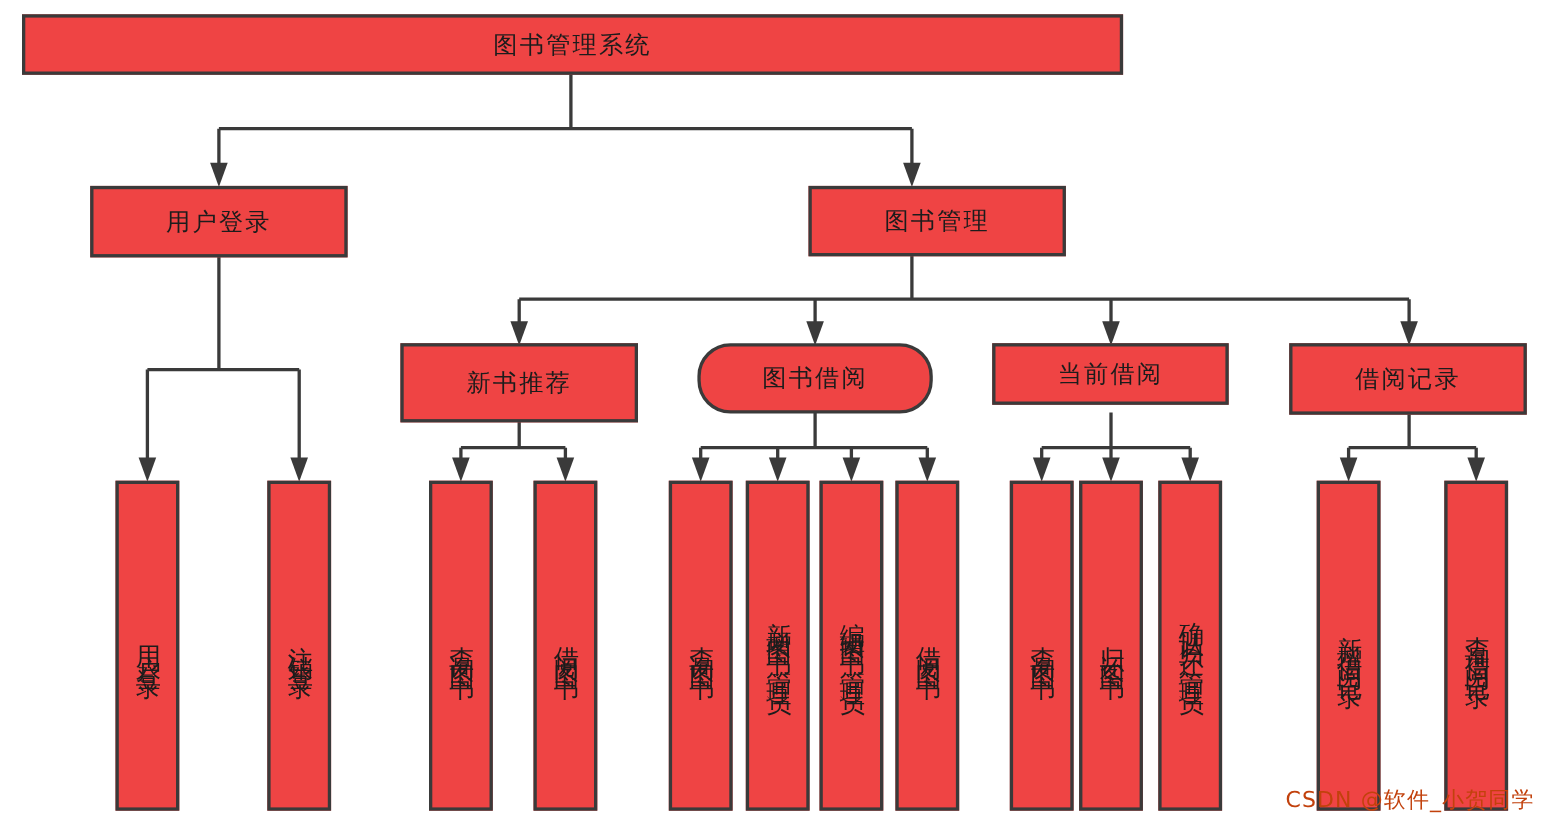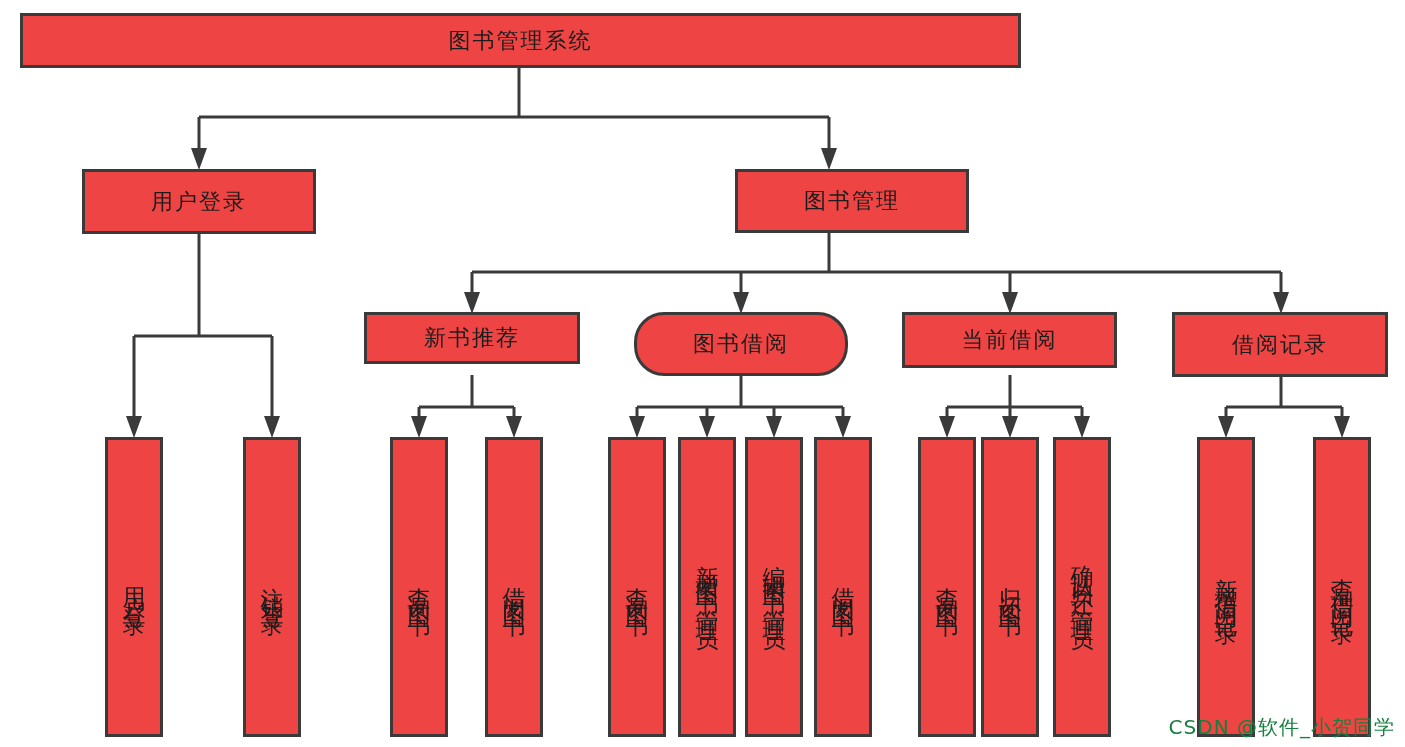--- a/index.html
+++ b/index.html
@@ -42,21 +42,21 @@
     font-size: 23px;
     line-height: 1;
     letter-spacing: 9px;
     white-space: nowrap;
   }
   .watermark {
     position: absolute;
     top: 714px;
     right: 10px;
     font-size: 20px;
-    color: #15803d;
+    color: #c2410c;
     letter-spacing: 1px;
     white-space: nowrap;
   }
 </style>
 </head>
 <body>
 
 <div id="canvas">
 
   <svg class="connectors" viewBox="0 0 1405 747" xmlns="http://www.w3.org/2000/svg">
@@ -108,21 +108,21 @@
     <span class="hlabel">图书管理系统</span>
   </div>
 
   <div class="node" style="left:82px; top:169px; width:234px; height:65px;">
     <span class="hlabel">用户登录</span>
   </div>
   <div class="node" style="left:712px; top:169px; width:234px; height:64px;margin-left:23px;">
     <span class="hlabel">图书管理</span>
   </div>
 
-  <div class="node" style="left:364px; top:312px; width:216px; height:52px;">
+  <div class="node" style="left:364px; top:312px; width:216px; height:72px;">
     <span class="hlabel">新书推荐</span>
   </div>
   <div class="node" style="left:634px; top:312px; width:214px; height:64px;border-radius:30px;">
     <span class="hlabel">图书借阅</span>
   </div>
   <div class="node" style="left:902px; top:312px; width:215px; height:56px;">
     <span class="hlabel">当前借阅</span>
   </div>
   <div class="node" style="left:1172px; top:312px; width:216px; height:65px;">
     <span class="hlabel">借阅记录</span>

